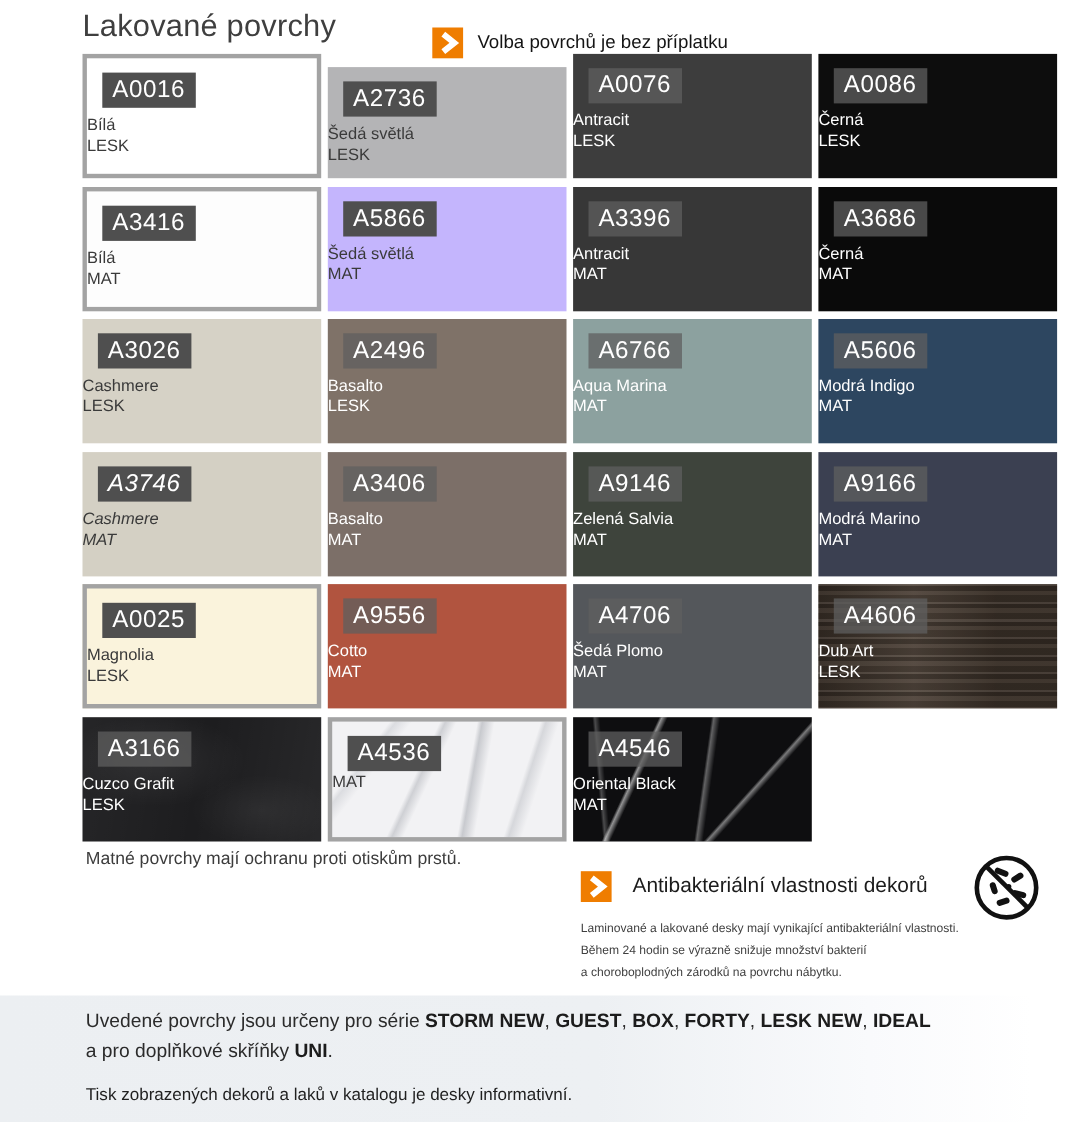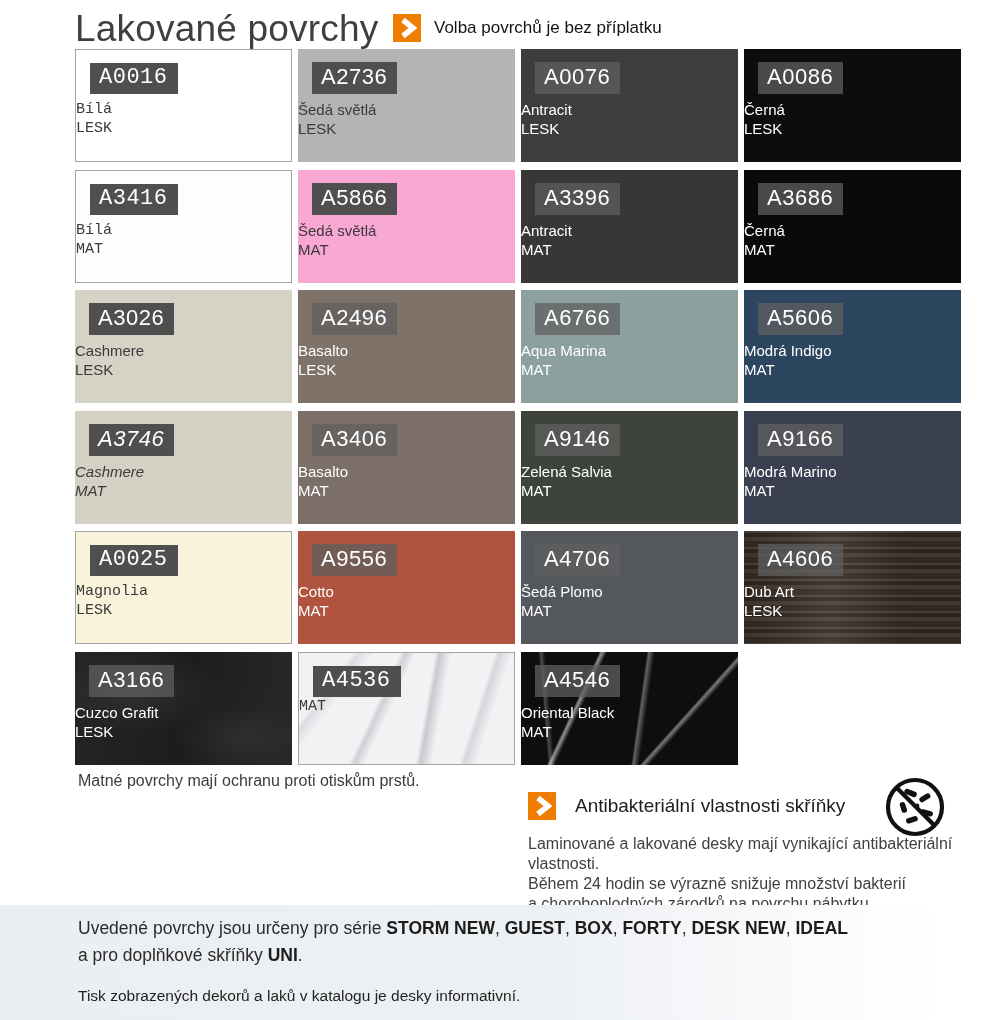--- a/index.html
+++ b/index.html
@@ -3,36 +3,36 @@
 <meta charset="utf-8">
 <style>
   html,body{margin:0;padding:0;}
   body{
     width:988px;height:1020px;position:relative;background:#ffffff;
     font-family:"Liberation Sans",sans-serif;color:#3a3a3a;overflow:hidden;
   }
   
   .page-title{
     position:absolute;left:75px;top:8px;margin:0;
-    font-size:37px;font-weight:300;letter-spacing:.2px;color:#3f3f3f;
-  }
-  .banner{position:absolute;left:393px;top:14px;display:flex;align-items:center;}
+    font-size:28px;font-weight:300;letter-spacing:.2px;color:#3f3f3f;
+  }
+  .banner{position:absolute;left:393px;top:25px;display:flex;align-items:center;}
   .arrow-box{
     width:28px;height:28px;background:#ef7d00;display:inline-flex;
     align-items:center;justify-content:center;flex:0 0 28px;
   }
   .banner-label{margin-left:13px;font-size:17px;color:#141414;}
   
   .grid{
     position:absolute;left:75px;top:49px;width:887px;
     display:grid;grid-template-columns:repeat(4,217px);
     grid-auto-rows:113px;column-gap:6px;row-gap:7.5px;
   }
   .sw{position:relative;box-sizing:border-box;overflow:hidden;}
-  .sw.bordered{border:1px solid #a3a3a3;font-family:Liberation Mono, monospace;}
+  .sw.bordered{border:4px solid #a3a3a3;}
   .sw .code{
     display:inline-block;margin:13px 0 0 14px;padding:2px 10px 4px 9px;
     background:#4f4f4f;color:#ffffff;font-size:22px;letter-spacing:.5px;
     position:relative;z-index:2;
   }
   .sw .nm,.sw .fin{
     text-align:left;font-size:15px;line-height:19px;position:relative;z-index:2;
   }
   .sw .nm{margin-top:6px;}
   .sw.light .nm,.sw.light .fin{color:#3a3a3a;}
@@ -70,21 +70,21 @@
       linear-gradient(132deg, transparent 69%, rgba(255,255,255,.45) 70%, transparent 72%),
       linear-gradient(85deg, transparent 12%, rgba(255,255,255,.25) 13%, transparent 15%);
   }
   
   .footnote{position:absolute;left:78px;top:772px;margin:0;font-size:16px;color:#3c3c3c;}
   .anti-head{position:absolute;left:528px;top:792px;display:flex;align-items:center;}
   .anti-title{margin-left:19px;font-size:19px;color:#1c1c1c;}
   .bacteria{position:absolute;left:884px;top:776px;}
   .anti-text{
     position:absolute;left:528px;top:834px;margin:0;width:440px;
-    font-size:16px;line-height:20px;color:#3f3f3f;
+    font-size:11px;line-height:20px;color:#3f3f3f;
   }
   
   .strip{
     position:absolute;left:0;top:905px;width:988px;height:115px;
     background:linear-gradient(90deg,#ecEFf2 0%,#edf0f3 55%,#f9fafc 80%,#ffffff 95%);
   }
   .series-text{
     position:absolute;left:78px;top:10px;margin:0;width:800px;
     font-size:17.5px;line-height:27px;color:#2b2b2b;
   }
@@ -105,21 +105,21 @@
   <span class="banner-label">Volba povrchů je bez příplatku</span>
 </div>
 
 <div class="grid" id="grid">
   <div class="sw light bordered" style="background: rgb(255, 255, 255);">
     <div class="code">A0016</div>
     <div class="nm">Bílá</div>
     <div class="fin">LESK</div>
   </div>
 
-  <div class="sw light" style="background: rgb(180, 180, 182);">
+  <div class="sw light" style="background: rgb(180, 180, 182); margin-top: 12px;">
     <div class="code">A2736</div>
     <div class="nm">Šedá světlá</div>
     <div class="fin">LESK</div>
   </div>
 
   <div class="sw dark" style="background: rgb(61, 61, 61);">
     <div class="code">A0076</div>
     <div class="nm">Antracit</div>
     <div class="fin">LESK</div>
   </div>
@@ -129,21 +129,21 @@
     <div class="nm">Černá</div>
     <div class="fin">LESK</div>
   </div>
 
   <div class="sw light bordered" style="background: rgb(253, 253, 253);">
     <div class="code">A3416</div>
     <div class="nm">Bílá</div>
     <div class="fin">MAT</div>
   </div>
 
-  <div class="sw light" style="background: #f9a8d4;">
+  <div class="sw light" style="background: #c4b5fd;">
     <div class="code">A5866</div>
     <div class="nm">Šedá světlá</div>
     <div class="fin">MAT</div>
   </div>
 
   <div class="sw dark" style="background: rgb(55, 55, 55);">
     <div class="code">A3396</div>
     <div class="nm">Antracit</div>
     <div class="fin">MAT</div>
   </div>
@@ -245,21 +245,21 @@
 </div>
 
 <p class="footnote">Matné povrchy mají ochranu proti otiskům prstů.</p>
 
 <div class="anti-head">
   <span class="arrow-box">
     <svg width="28" height="28" viewBox="0 0 28 28" aria-hidden="true">
       <path d="M10 6 L20 14 L10 22" fill="none" stroke="#ffffff" stroke-width="5.5"></path>
     </svg>
   </span>
-  <span class="anti-title">Antibakteriální vlastnosti skříňky</span>
+  <span class="anti-title">Antibakteriální vlastnosti dekorů</span>
 </div>
 
 <span class="bacteria">
   <svg width="62" height="62" viewBox="0 0 62 62" aria-hidden="true">
     <g fill="#111111">
       <rect x="20" y="14" width="13" height="5.5" rx="2.7" transform="rotate(22 26 17)"></rect>
       <rect x="35" y="19" width="12" height="5.5" rx="2.7" transform="rotate(-32 41 22)"></rect>
       <rect x="14" y="28" width="11" height="5.5" rx="2.7" transform="rotate(72 19 31)"></rect>
       <rect x="36" y="34" width="13" height="5.5" rx="2.7" transform="rotate(14 42 37)"></rect>
       <rect x="22" y="41" width="12" height="5.5" rx="2.7" transform="rotate(-18 28 44)"></rect>
@@ -270,15 +270,15 @@
   </svg>
 </span>
 
 <p class="anti-text">
   <span>Laminované a lakované desky mají vynikající antibakteriální vlastnosti.</span><br>
   <span>Během 24 hodin se výrazně snižuje množství bakterií</span><br>
   <span>a choroboplodných zárodků na povrchu nábytku.</span>
 </p>
 
 <div class="strip">
-  <p class="series-text" id="series-text"><span>Uvedené povrchy jsou určeny pro série </span><b>STORM NEW</b><span>, </span><b>GUEST</b><span>, </span><b>BOX</b><span>, </span><b>FORTY</b><span>, </span><b>DESK NEW</b><span>, </span><b>IDEAL</b><br><span>a pro doplňkové skříňky </span><b>UNI</b><span>.</span></p>
+  <p class="series-text" id="series-text"><span>Uvedené povrchy jsou určeny pro série </span><b>STORM NEW</b><span>, </span><b>GUEST</b><span>, </span><b>BOX</b><span>, </span><b>FORTY</b><span>, </span><b>LESK NEW</b><span>, </span><b>IDEAL</b><br><span>a pro doplňkové skříňky </span><b>UNI</b><span>.</span></p>
   <p class="note">Tisk zobrazených dekorů a laků v katalogu je desky informativní.</p>
 </div>
 
 </body></html>

